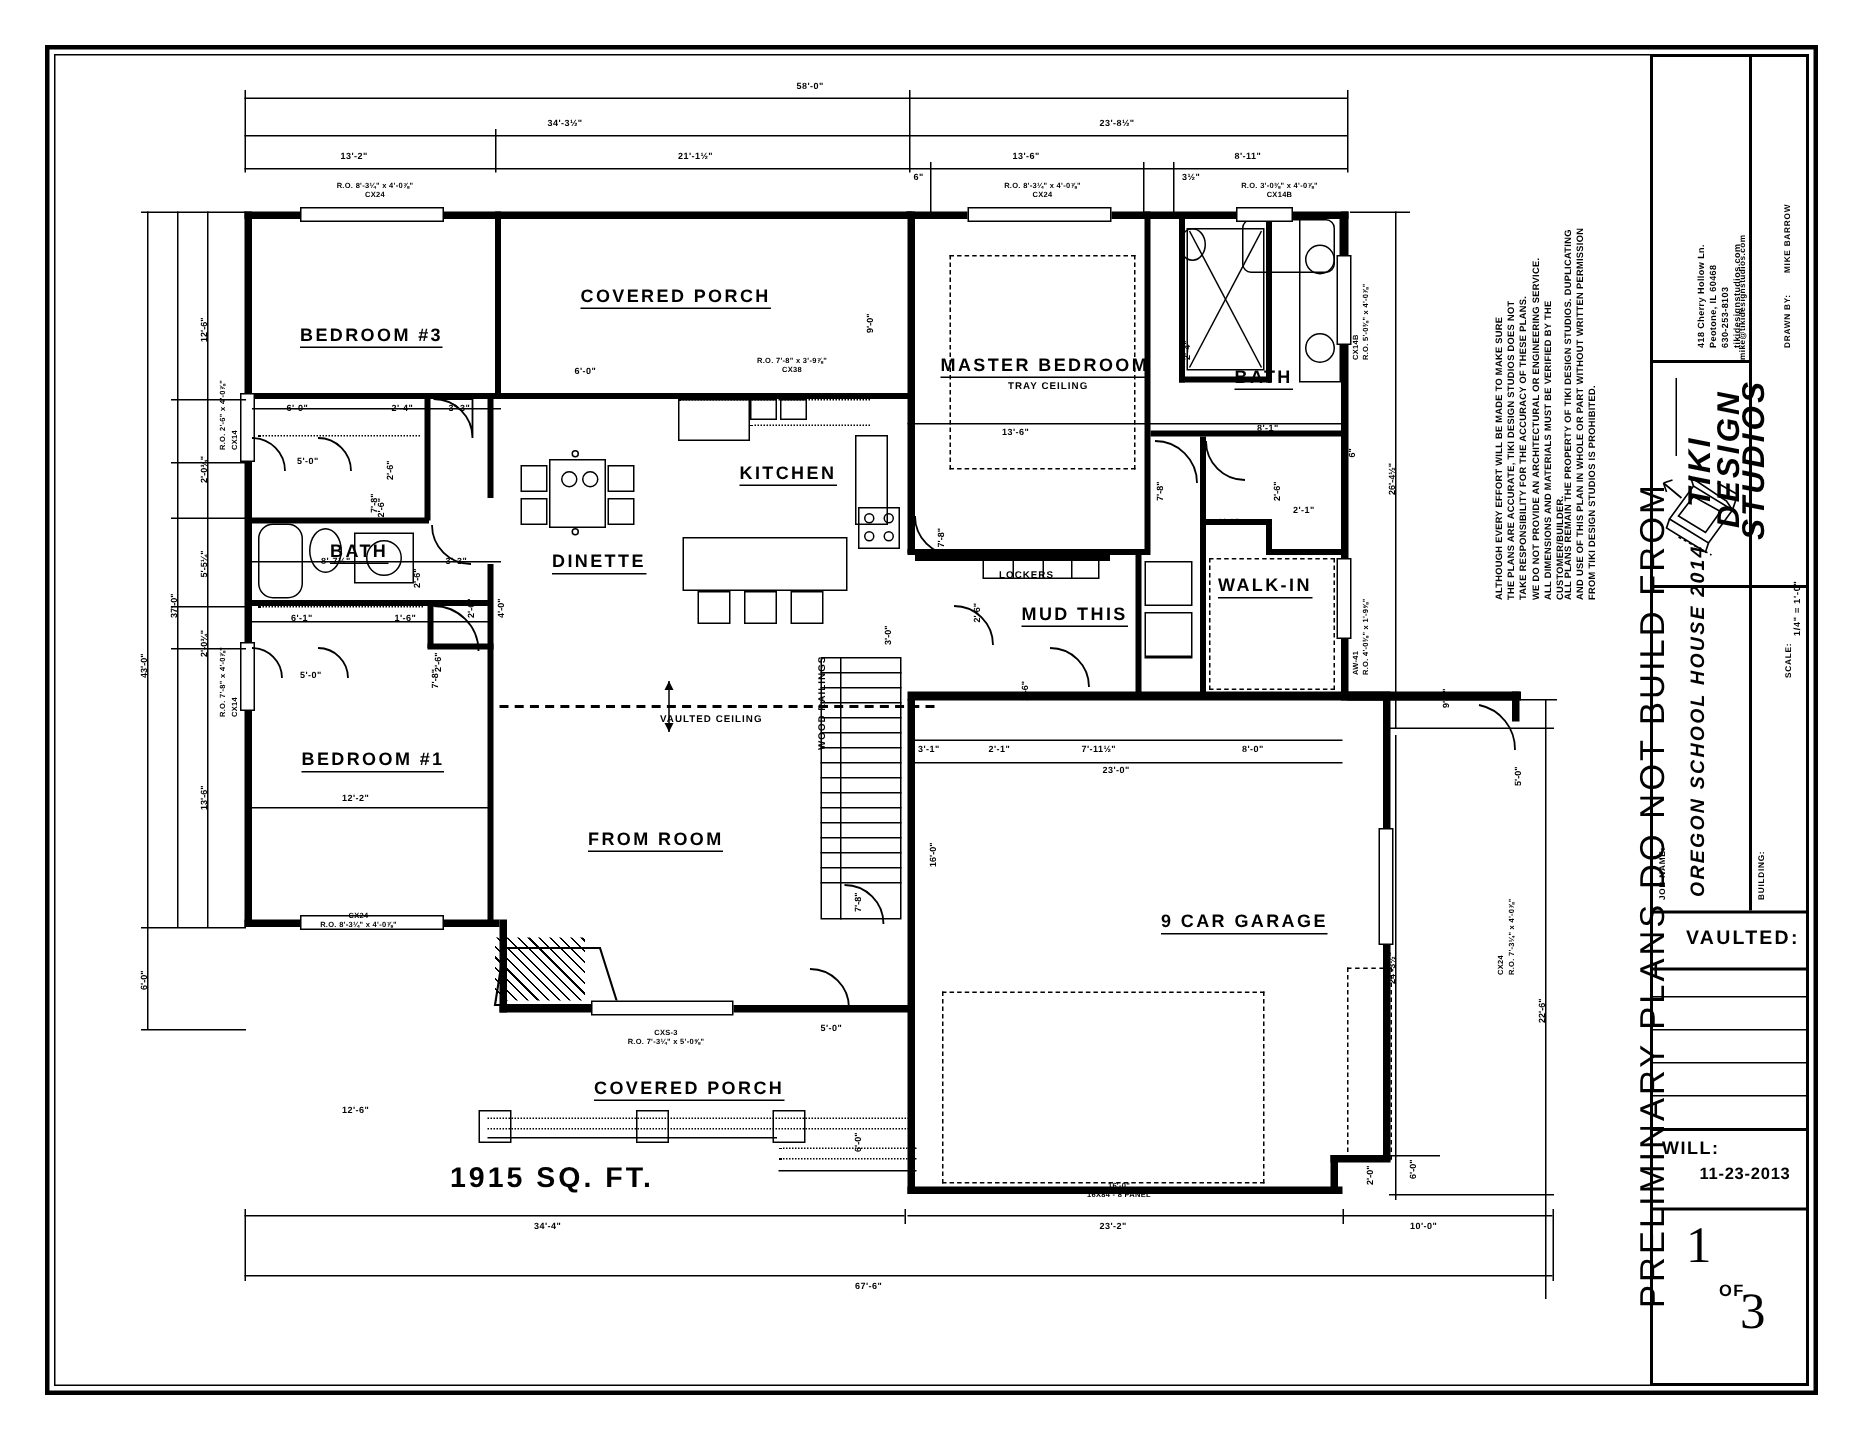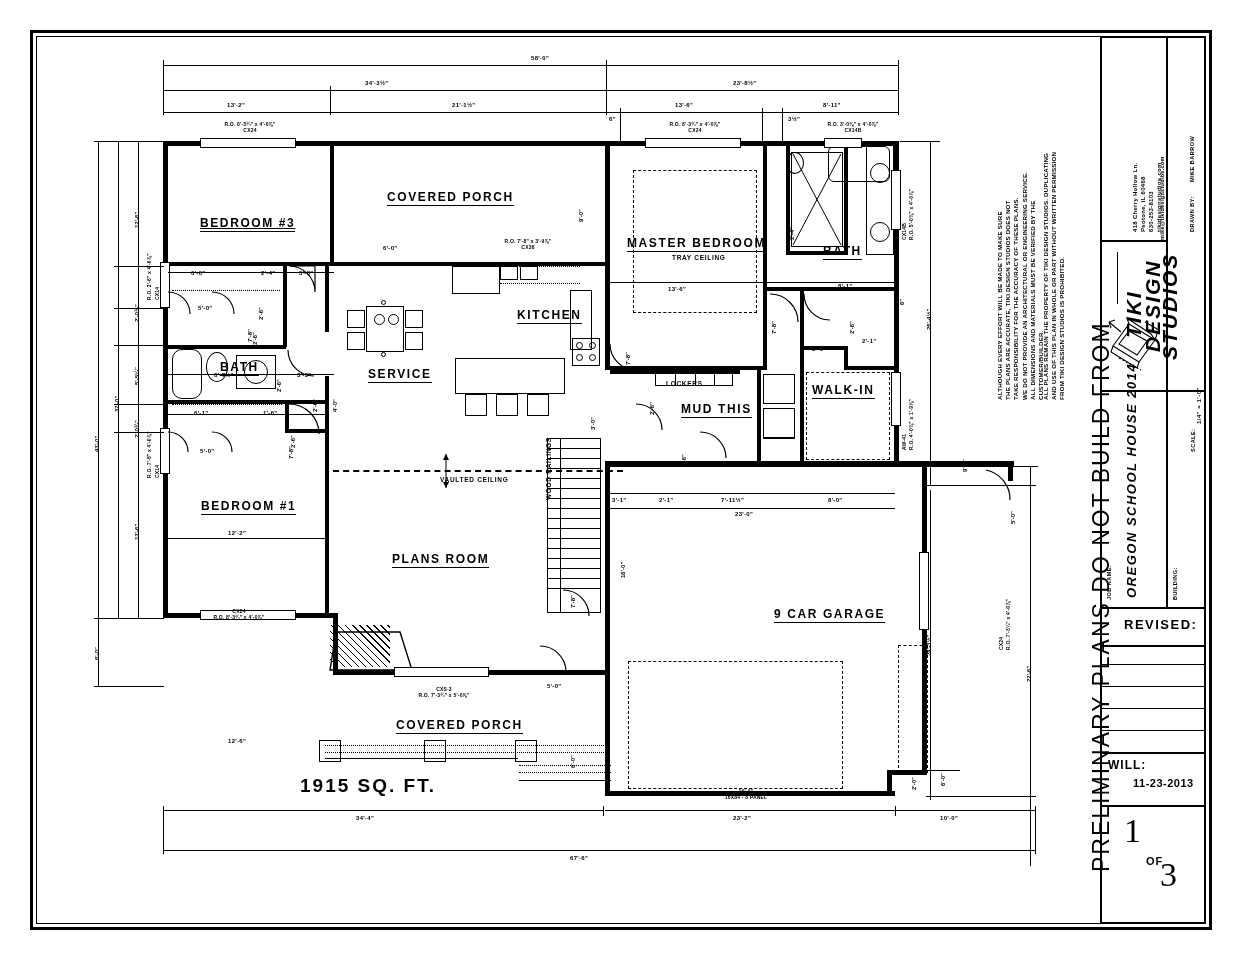--- a/index.html
+++ b/index.html
@@ -109,21 +109,21 @@
       <path d="M40 22 L54 30"></path>
     </g>
   </svg>
 
   <div class="tblabel" style="left:1106px;top:600px;">JOB NAME:</div>
   <div class="jobname" style="left:1124px;top:598px;">OREGON SCHOOL HOUSE 2014</div>
   <div class="tblabel" style="left:1172px;top:600px;">BUILDING:</div>
   <div class="tblabel" style="left:1190px;top:452px;">SCALE:</div>
   <div class="tbval" style="left:1196px;top:424px;font-size:6px;">1/4" = 1'-0"</div>
 
-  <div class="revised" style="left:1124px;top:617px;">REVISED:</div>
+  <div class="revised" style="left:1124px;top:617px;">VAULTED:</div>
   <div class="datelbl" style="left:1108px;top:758px;">WILL:</div>
   <div class="dateval" style="left:1133px;top:777px;">11-23-2013</div>
   <div class="sheetnum" style="left:1124px;top:812px;">1</div>
   <div class="sheetof" style="left:1146px;top:855px;">OF</div>
   <div class="sheetnum" style="left:1160px;top:856px;">3</div>
 
   <div class="disc" style="left:996px;top:400px;">
     <div>ALTHOUGH EVERY EFFORT WILL BE MADE TO MAKE SURE</div>
     <div>THE PLANS ARE ACCURATE, TIKI DESIGN STUDIOS DOES NOT</div>
     <div>TAKE RESPONSIBILITY FOR THE ACCURACY OF THESE PLANS.</div>
@@ -365,31 +365,31 @@
 
   <div class="dl" style="left:610px;top:493px;width:285px;"></div>
   <div class="dl" style="left:610px;top:508px;width:285px;"></div>
 
   <div class="dl" style="left:168px;top:272px;width:166px;"></div>
   <div class="dl" style="left:168px;top:374px;width:166px;"></div>
   <div class="dl" style="left:168px;top:414px;width:160px;"></div>
   <div class="dl" style="left:168px;top:538px;width:160px;"></div>
   <div class="dl" style="left:605px;top:282px;width:290px;"></div>
 
-  <div class="room" style="left:200px;top:216px;text-decoration:underline;">BEDROOM #3</div>
+  <div class="room" style="left:200px;top:216px;">BEDROOM #3</div>
   <div class="room" style="left:387px;top:190px;">COVERED PORCH</div>
   <div class="room" style="left:627px;top:236px;">MASTER BEDROOM</div>
   <div class="room" style="left:823px;top:244px;">BATH</div>
-  <div class="room" style="left:493px;top:308px;margin-left:24px;">KITCHEN</div>
+  <div class="room" style="left:493px;top:308px;">KITCHEN</div>
   <div class="room" style="left:220px;top:360px;">BATH</div>
-  <div class="room" style="left:368px;top:367px;">SERVICE</div>
+  <div class="room" style="left:368px;top:367px;">DINETTE</div>
   <div class="room" style="left:681px;top:402px;">MUD THIS</div>
   <div class="room" style="left:812px;top:383px;">WALK-IN</div>
   <div class="room" style="left:201px;top:499px;">BEDROOM #1</div>
-  <div class="room" style="left:392px;top:552px;">PLANS ROOM</div>
+  <div class="room" style="left:392px;top:552px;">FROM ROOM</div>
   <div class="room" style="left:774px;top:607px;">9 CAR GARAGE</div>
   <div class="room" style="left:396px;top:718px;">COVERED PORCH</div>
 
   <div class="sub" style="left:672px;top:254px;">TRAY CEILING</div>
   <div class="sub" style="left:666px;top:380px;">LOCKERS</div>
   <div class="sub" style="left:440px;top:476px;">VAULTED CEILING</div>
   <div class="sub" style="left:545px;top:500px;transform-origin:0 0;transform:rotate(-90deg);">WOOD RAILINGS</div>
 
   <div style="position:absolute;left:300px;top:775px;font-size:19px;font-weight:700;letter-spacing:2px;color:#000;">1915 SQ. FT.</div>
 

